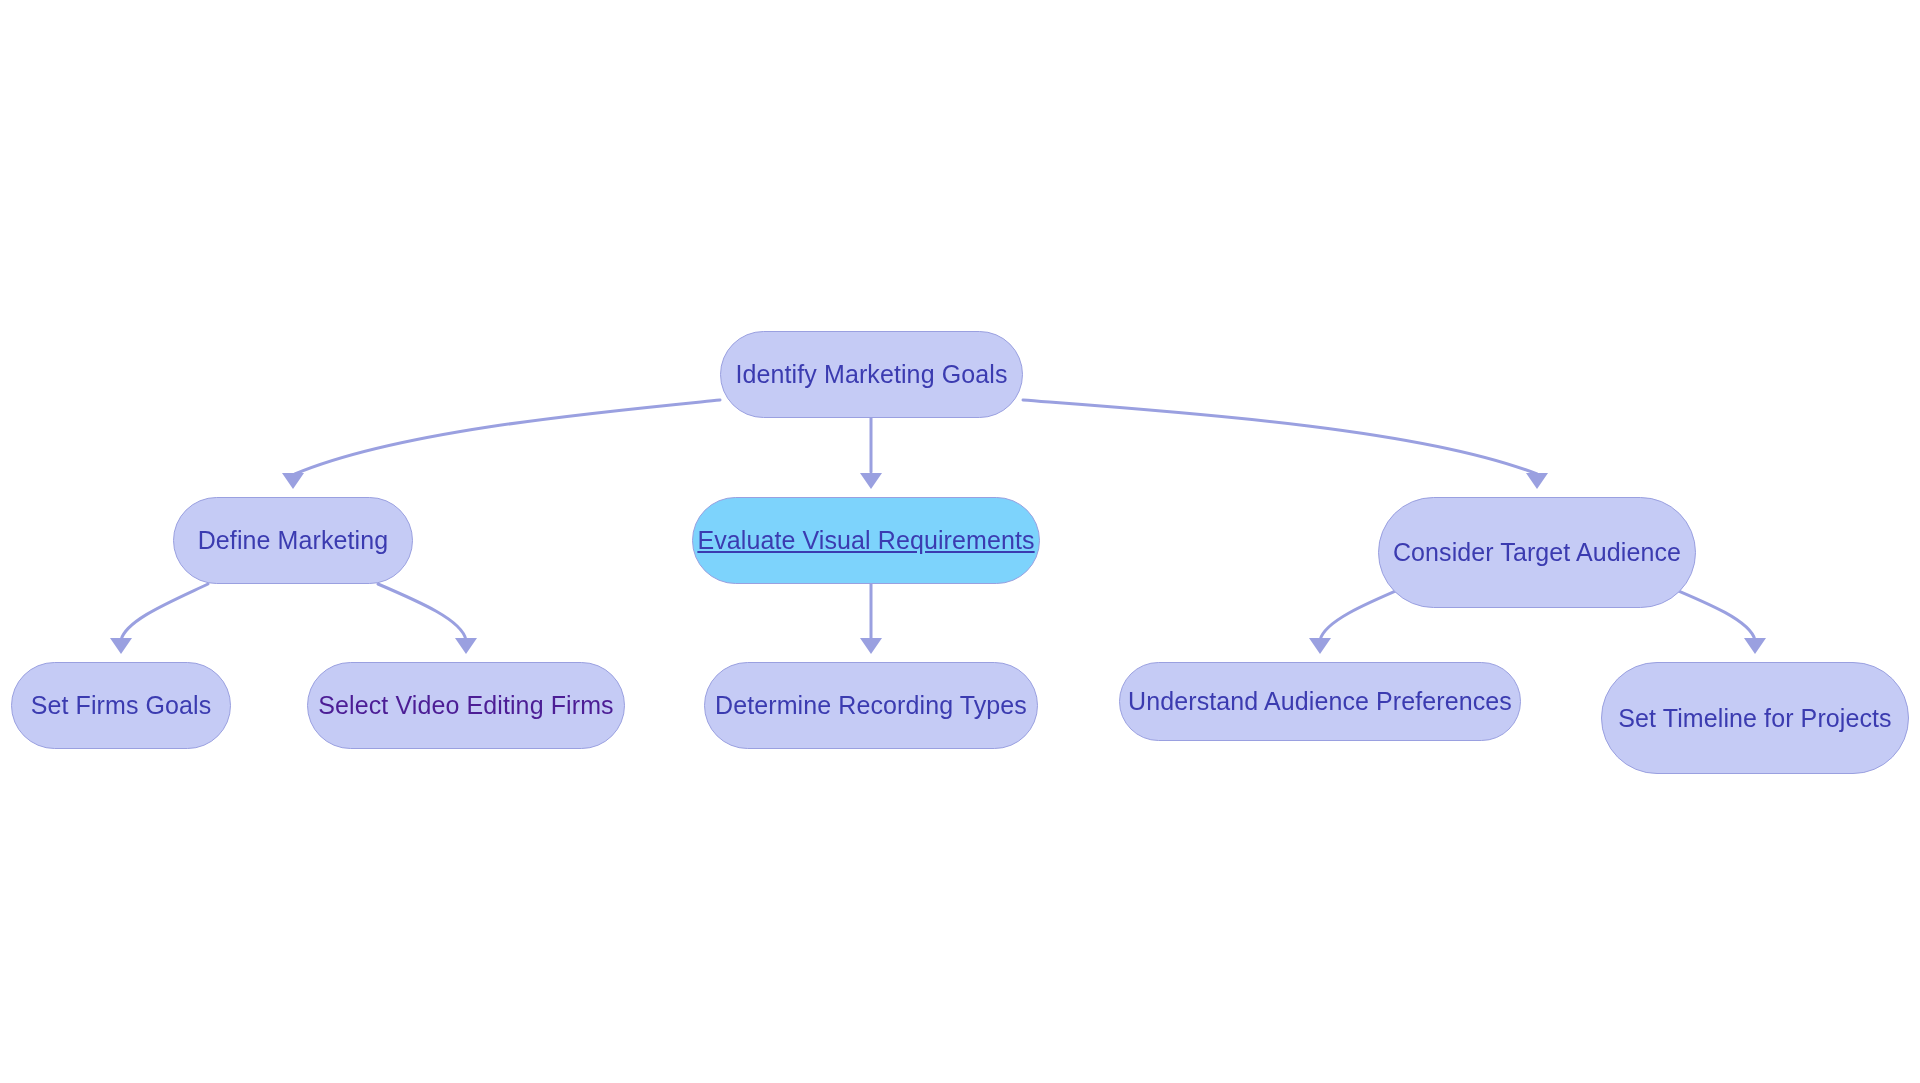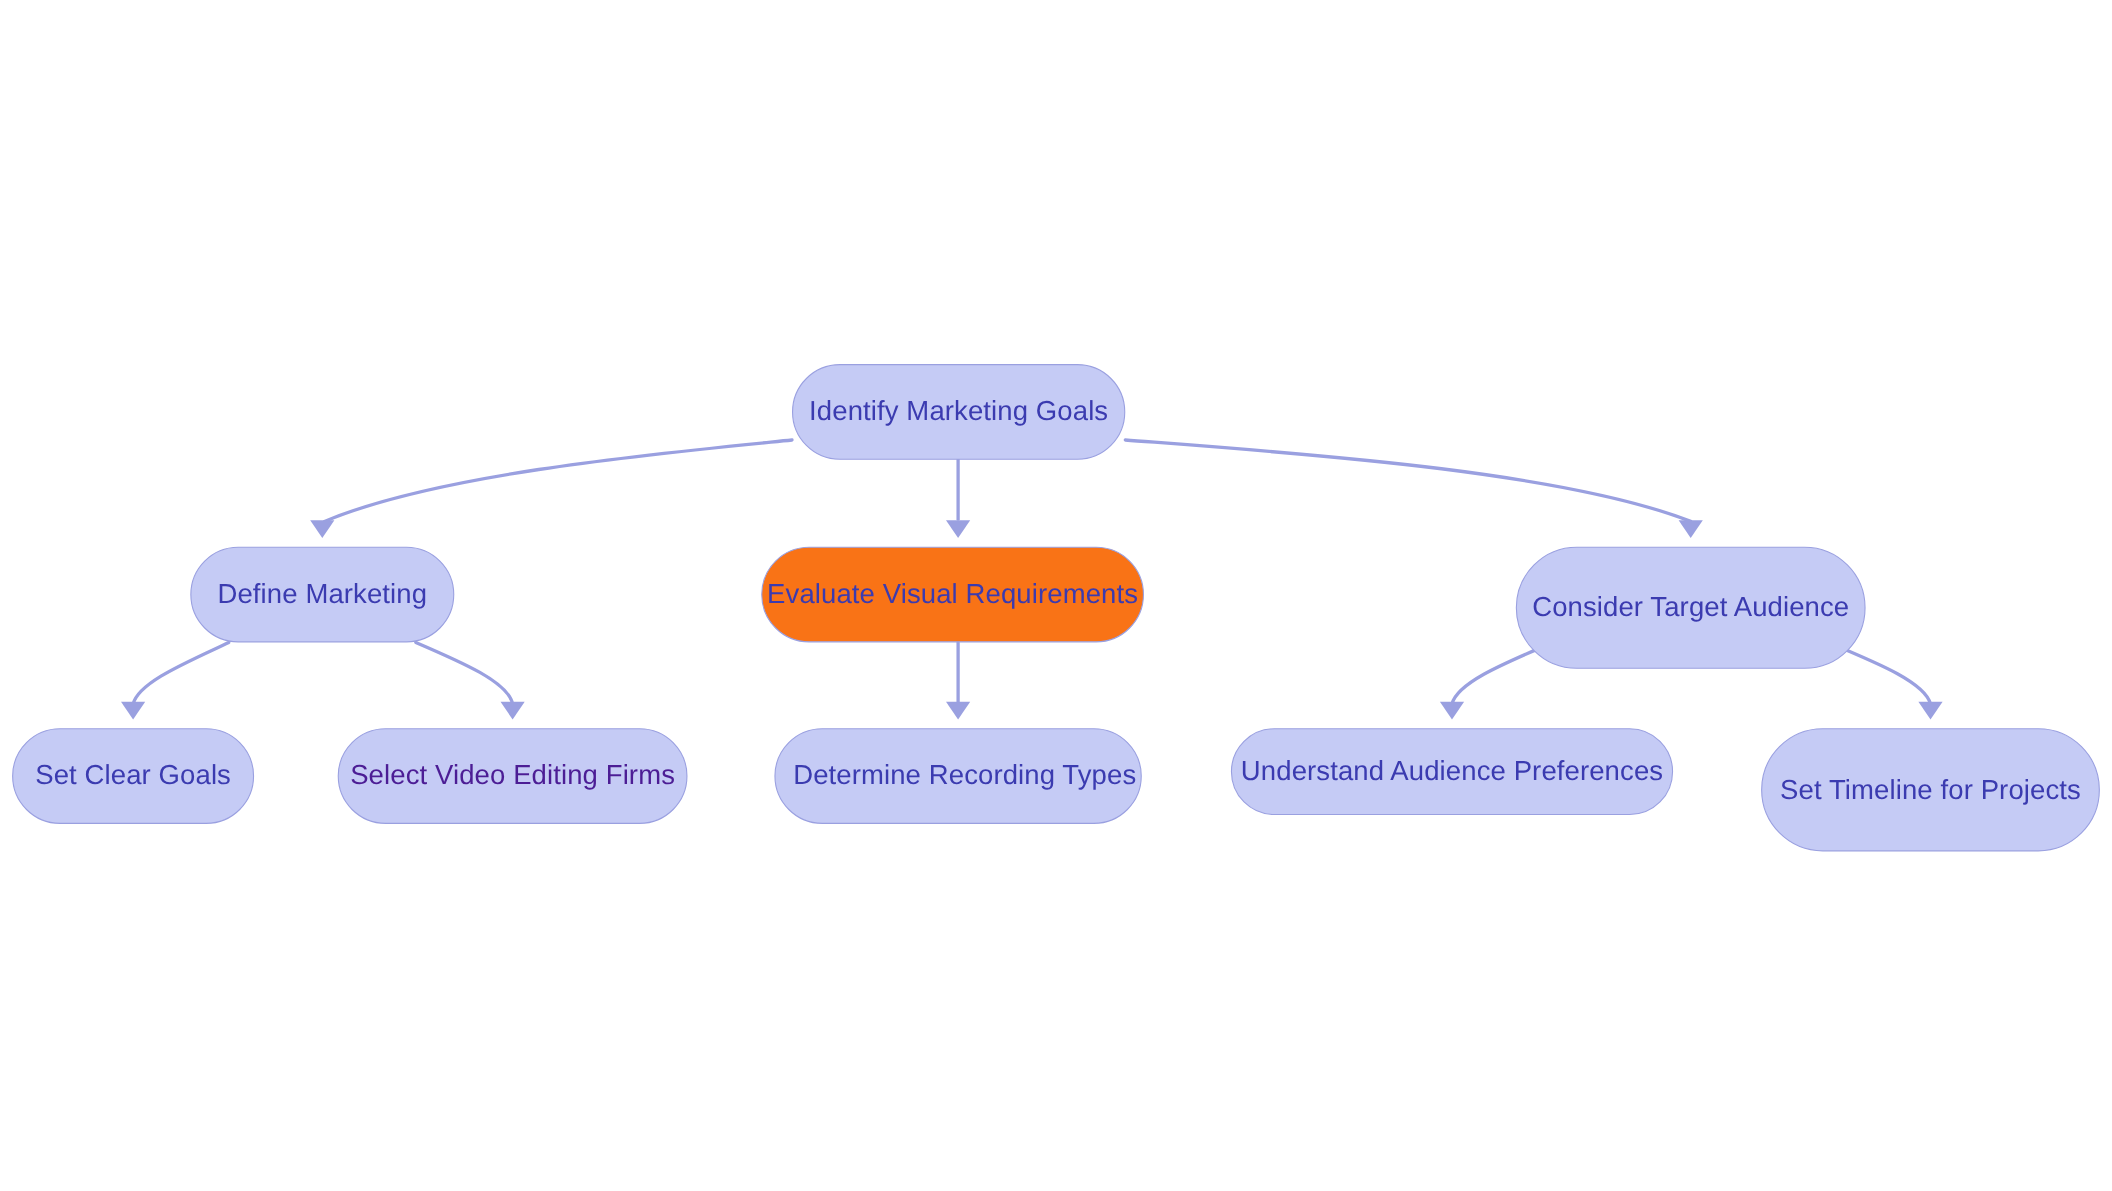--- a/index.html
+++ b/index.html
@@ -78,33 +78,33 @@
       </g>
   </svg>
 
   <div id="node-layer">
       <div class="flow-node" style="left: 720px; top: 331px; width: 303px; height: 87px; background: rgb(197, 203, 245); border-color: rgb(154, 160, 224); color: rgb(59, 59, 176);">
         <span class="node-label">Identify Marketing Goals</span>
       </div>
       <div class="flow-node" style="left: 173px; top: 497px; width: 240px; height: 87px; background: rgb(197, 203, 245); border-color: rgb(154, 160, 224); color: rgb(59, 59, 176);">
         <span class="node-label">Define Marketing</span>
       </div>
-      <div class="flow-node" style="left: 692px; top: 497px; width: 348px; height: 87px; background: #f97316; border-color: rgb(154, 160, 224); color: rgb(59, 59, 176);">
+      <div class="flow-node" style="left: 692px; top: 497px; width: 348px; height: 87px; background: #7dd3fc; border-color: rgb(154, 160, 224); color: rgb(59, 59, 176); text-decoration: underline;">
         <span class="node-label">Evaluate Visual Requirements</span>
       </div>
       <div class="flow-node" style="left: 1378px; top: 497px; width: 318px; height: 111px; background: rgb(197, 203, 245); border-color: rgb(154, 160, 224); color: rgb(59, 59, 176);">
         <span class="node-label">Consider Target Audience</span>
       </div>
       <div class="flow-node" style="left: 11px; top: 662px; width: 220px; height: 87px; background: rgb(197, 203, 245); border-color: rgb(154, 160, 224); color: rgb(59, 59, 176);">
-        <span class="node-label">Set Clear Goals</span>
+        <span class="node-label">Set Firms Goals</span>
       </div>
       <div class="flow-node" style="left: 307px; top: 662px; width: 318px; height: 87px; background: rgb(197, 203, 245); border-color: rgb(154, 160, 224); color: #4c1d95;">
         <span class="node-label">Select Video Editing Firms</span>
       </div>
-      <div class="flow-node" style="left: 704px; top: 662px; width: 334px; height: 87px; background: rgb(197, 203, 245); border-color: rgb(154, 160, 224); color: rgb(59, 59, 176); justify-content: flex-end;">
+      <div class="flow-node" style="left: 704px; top: 662px; width: 334px; height: 87px; background: rgb(197, 203, 245); border-color: rgb(154, 160, 224); color: rgb(59, 59, 176);">
         <span class="node-label">Determine Recording Types</span>
       </div>
       <div class="flow-node" style="left: 1119px; top: 662px; width: 402px; height: 79px; background: rgb(197, 203, 245); border-color: rgb(154, 160, 224); color: rgb(59, 59, 176);">
         <span class="node-label">Understand Audience Preferences</span>
       </div>
       <div class="flow-node" style="left: 1601px; top: 662px; width: 308px; height: 112px; background: rgb(197, 203, 245); border-color: rgb(154, 160, 224); color: rgb(59, 59, 176);">
         <span class="node-label">Set Timeline for Projects</span>
       </div>
     </div>
 

